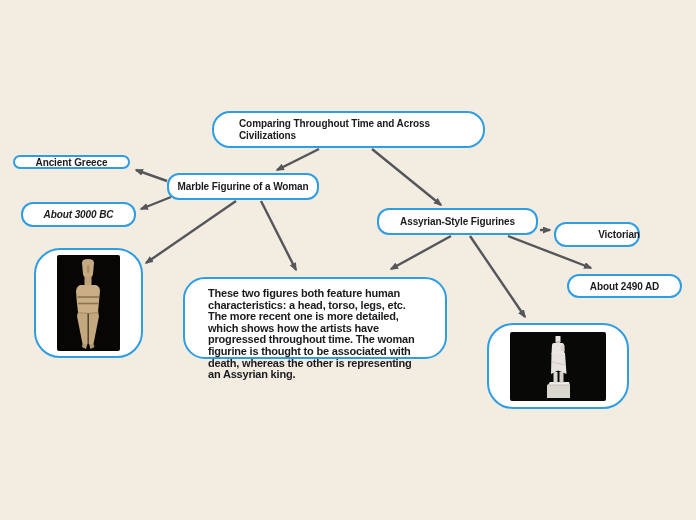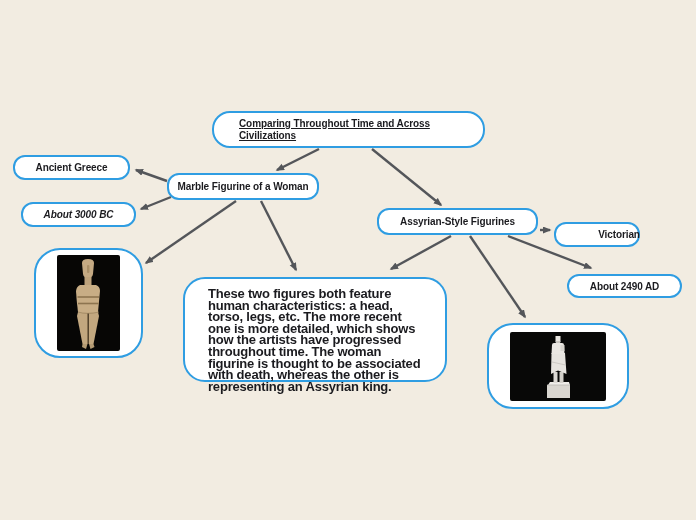--- a/index.html
+++ b/index.html
@@ -18,33 +18,33 @@
     background:#ffffff;border:2px solid #2f9de2;
     display:flex;align-items:center;justify-content:center;
     color:#1b1b1f;font-weight:700;font-size:10px;letter-spacing:-0.1px;
     white-space:nowrap;
   }
   .node.pill{border-radius:12px;}
   .node-root{
     left:212px;top:111px;width:273px;height:37px;border-radius:18px;
     justify-content:flex-start;align-items:center;
     white-space:normal;line-height:12px;
-    padding:4px 18px 4px 25px;text-align:left;text-decoration:underline;
+    padding:4px 18px 4px 25px;text-align:left;
   }
   .node-marble{left:167px;top:173px;width:152px;height:27px;border-radius:13px;}
-  .node-greece{left:13px;top:155px;width:117px;height:25px;}
+  .node-greece{left:13px;top:155px;width:117px;height:14px;}
   .node-3000{left:21px;top:202px;width:115px;height:25px;font-style:italic;}
   .node-assyrian{left:377px;top:208px;width:161px;height:27px;border-radius:13px;}
   .node-victorian{left:554px;top:222px;width:86px;height:25px;padding-left:44px;}
   .node-1850{left:567px;top:274px;width:115px;height:24px;}
   .node-desc{
-    left:183px;top:277px;width:264px;height:105px;border-radius:22px;
+    left:183px;top:277px;width:264px;height:82px;border-radius:22px;
     white-space:normal;align-items:flex-start;justify-content:flex-start;
     padding:9px 20px 8px 23px;text-align:left;
-    font-size:13px;line-height:11.6px;letter-spacing:-0.2px;
+    font-size:11px;line-height:11.6px;letter-spacing:-0.2px;
   }
   .node-img-left{left:34px;top:248px;width:109px;height:110px;border-radius:26px;}
   .node-img-right{left:487px;top:323px;width:142px;height:86px;border-radius:26px;}
   .node-img-left svg,.node-img-right svg{display:block;}
 </style>
 </head>
 <body>
 
 <div class="canvas">
 

